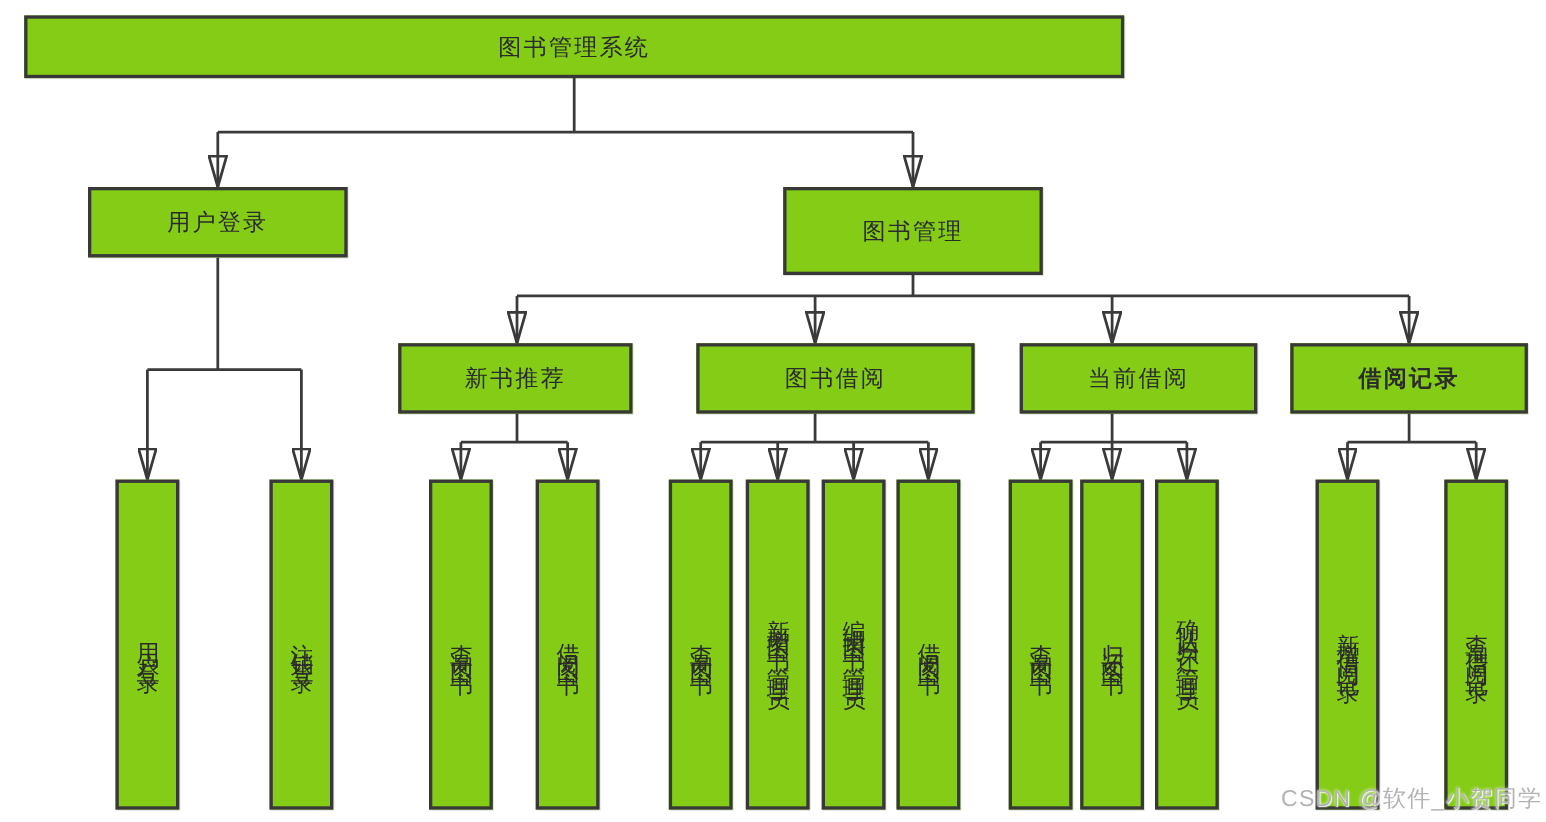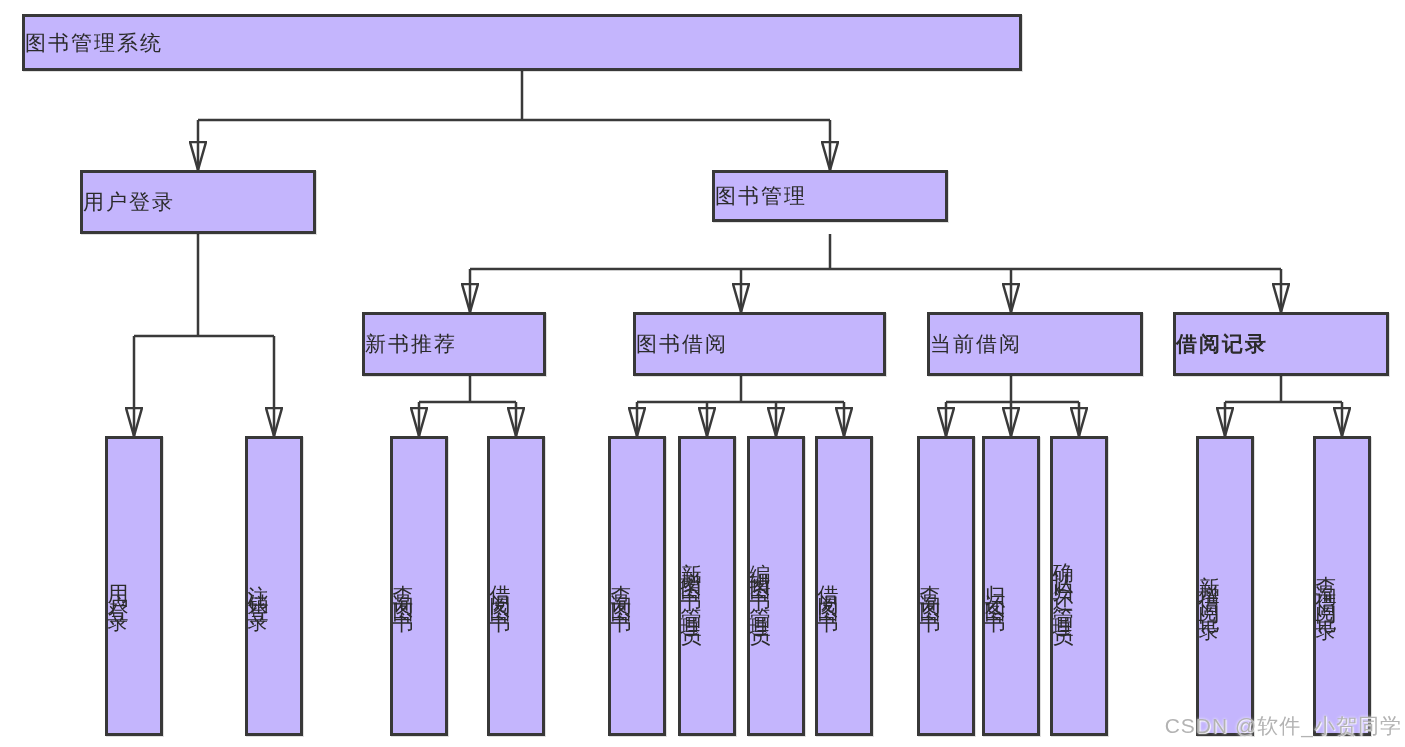--- a/index.html
+++ b/index.html
@@ -21,24 +21,25 @@
     width: 1405px; height: 747px;
   }
   svg.connectors path, svg.connectors line {
     stroke: #3a3a3a;
     stroke-width: 2.5;
     fill: none;
   }
   .node {
     position: absolute;
     box-sizing: border-box;
-    background: #c4b5fd;
+    background: #84cc16;
     border: 3px solid #383838;
     display: flex;
     align-items: center;
+    justify-content: center;
     color: #2b2b2b;
     box-shadow: 1px 1px 0 rgba(0,0,0,0.12);
   }
   .node.hbox {
     font-size: 21px;
     letter-spacing: 2px;
     white-space: nowrap;
   }
   .node.vbox {
     font-size: 21px;
@@ -121,25 +122,25 @@
     </g>
   </svg>
 
   <div class="node hbox" style="left:22px; top:14px; width:1000px; height:57px;">
     <span>图书管理系统</span>
   </div>
 
   <div class="node hbox" style="left:80px; top:170px; width:236px; height:64px;">
     <span>用户登录</span>
   </div>
-  <div class="node hbox" style="left:712px; top:170px; width:236px; height:52px;">
+  <div class="node hbox" style="left:712px; top:170px; width:236px; height:80px;">
     <span>图书管理</span>
   </div>
 
-  <div class="node hbox" style="left:362px; top:312px; width:184px; height:64px;font-family:Liberation Mono, monospace;">
+  <div class="node hbox" style="left:362px; top:312px; width:213px; height:64px;font-family:Liberation Mono, monospace;">
     <span>新书推荐</span>
   </div>
   <div class="node hbox" style="left:633px; top:312px; width:253px; height:64px;">
     <span>图书借阅</span>
   </div>
   <div class="node hbox" style="left:903px; top:312px; width:216px; height:64px;margin-left:24px;">
     <span>当前借阅</span>
   </div>
   <div class="node hbox" style="left:1173px; top:312px; width:216px; height:64px;font-weight:bold;">
     <span>借阅记录</span>

